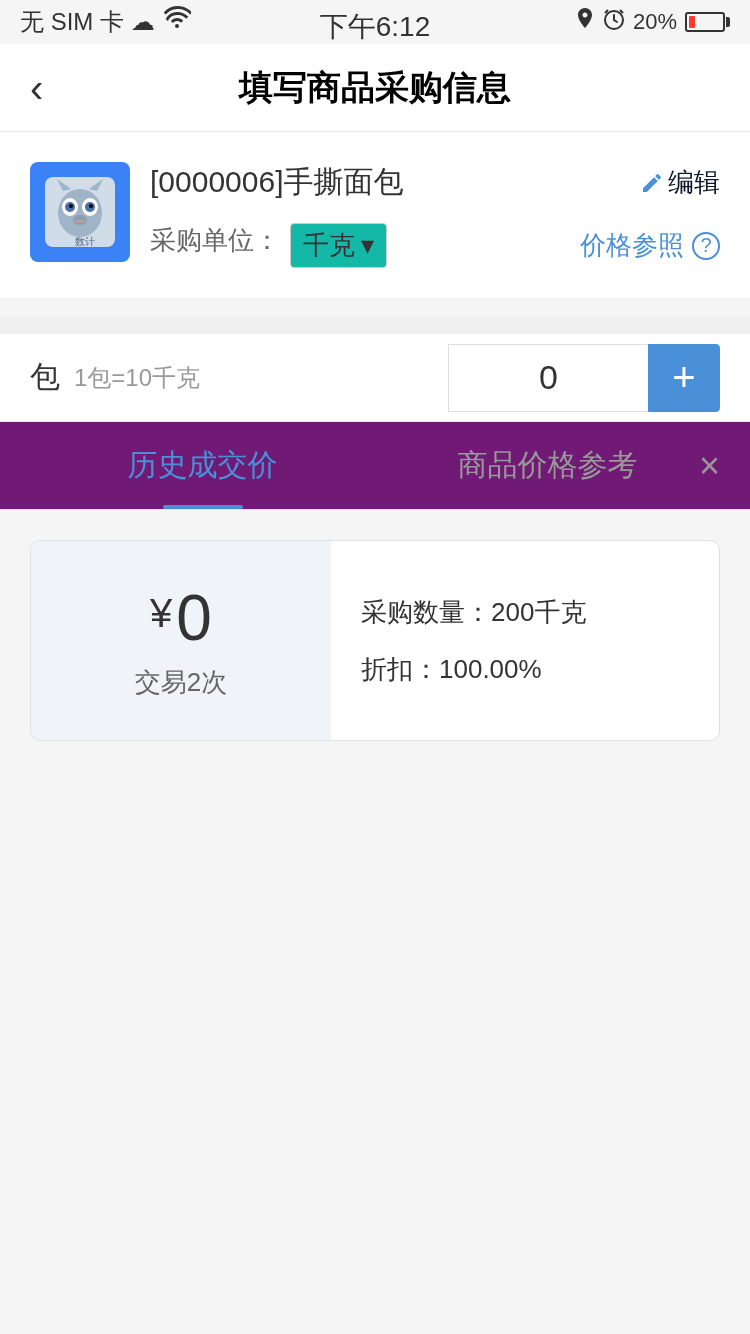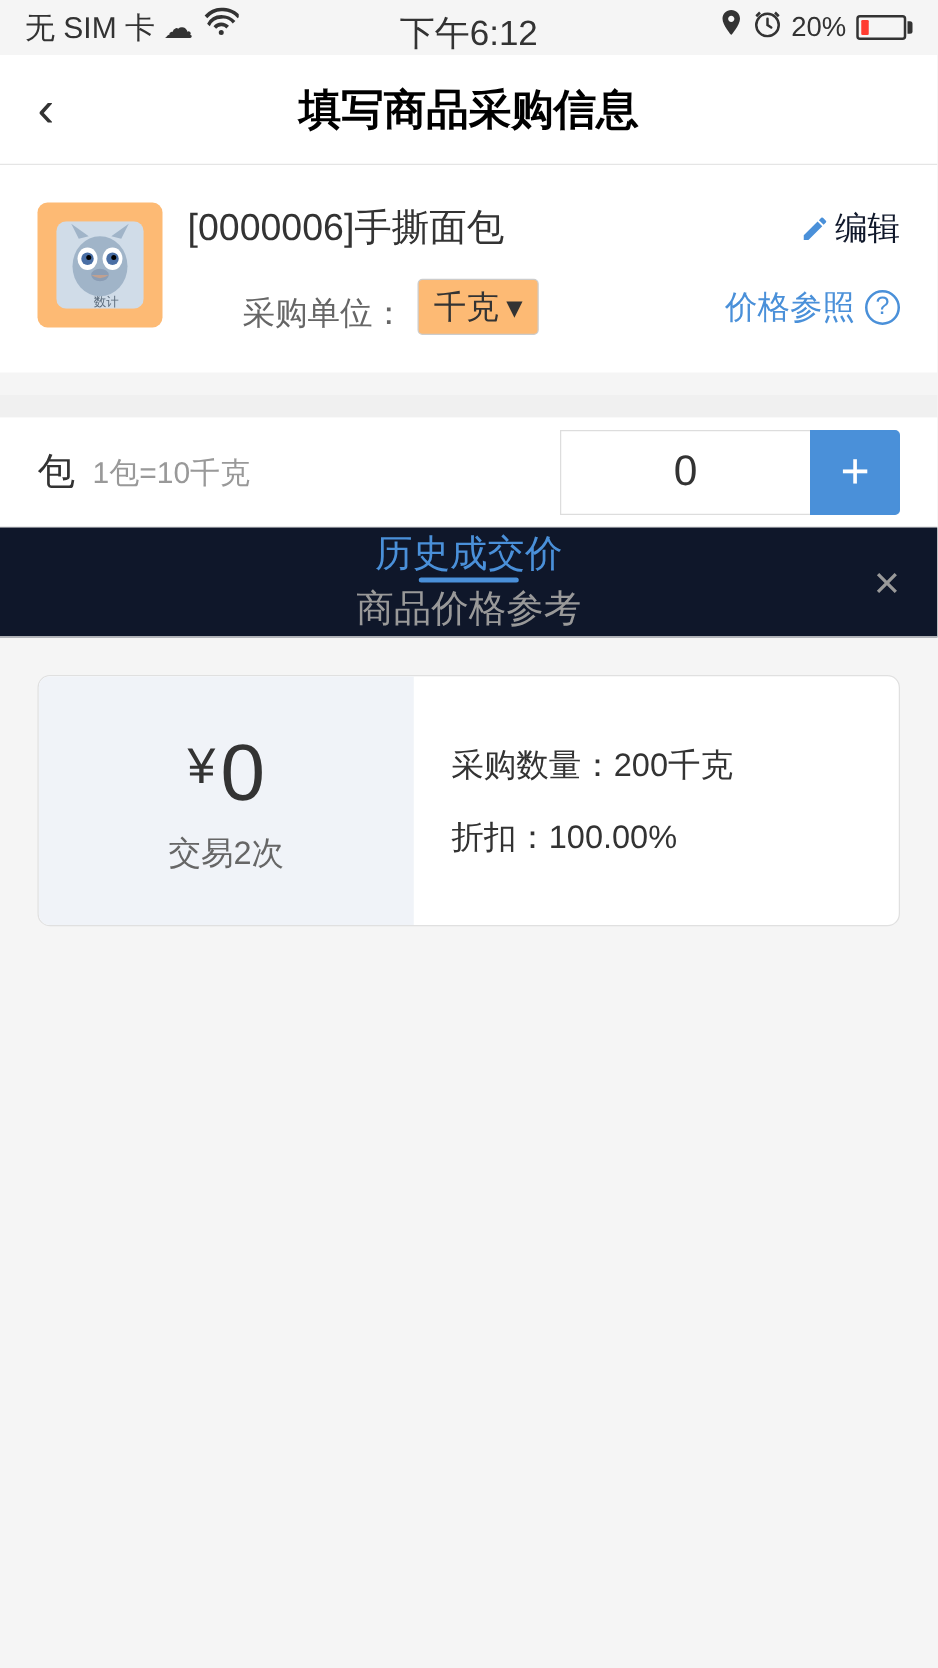--- a/index.html
+++ b/index.html
@@ -106,21 +106,21 @@
       margin-bottom: 18px;
     }
     .product-header {
       display: flex;
       align-items: flex-start;
       gap: 20px;
     }
     .product-thumb {
       width: 100px;
       height: 100px;
-      background: #fdba74;
+      background: #3b82f6;
       border-radius: 8px;
       display: flex;
       align-items: center;
       justify-content: center;
       flex-shrink: 0;
     }
     .owl-icon {
       width: 70px;
       height: 70px;
       position: relative;
@@ -158,21 +158,21 @@
       margin-right: 10px;
     }
     .unit-select {
       display: flex;
       align-items: center;
       border: 1px solid #ccc;
       border-radius: 4px;
       padding: 4px 12px;
       font-size: 26px;
       color: #333;
-      background: #fdba74;
+      background: #14b8a6;
       cursor: pointer;
     }
     .unit-select-text {
       margin-right: 6px;
     }
     .price-ref-btn {
       font-size: 26px;
       color: #4a90d9;
       display: flex;
       align-items: center;
@@ -237,28 +237,27 @@
 
     
     .section-divider {
       width: 750px;
       height: 18px;
       background: #f0f0f0;
     }
 
     
     .tabs-container {
-      background: #0f172a;
+      background: #701a75;
       display: flex;
       align-items: center;
       height: 88px;
       border-bottom: 1px solid #e5e5e5;
       padding: 0 30px;
       position: relative;
-      flex-direction: column;
     }
     .tab-item {
       flex: 1;
       display: flex;
       flex-direction: column;
       align-items: center;
       justify-content: center;
       height: 100%;
       cursor: pointer;
       position: relative;
@@ -413,21 +412,21 @@
       <div class="product-name-row">
         <span class="product-name">[0000006]手撕面包</span>
         <span class="edit-link">
           <svg width="24" height="24" viewBox="0 0 24 24">
               <path d="M3 17.25V21h3.75L17.81 9.94l-3.75-3.75L3 17.25zM20.71 7.04a1 1 0 0 0 0-1.41l-2.34-2.34a1 1 0 0 0-1.41 0l-1.83 1.83 3.75 3.75 1.83-1.83z" fill="#4a90d9"></path>
             </svg>
           <span>编辑</span>
         </span>
       </div>
       <div class="purchase-unit-row">
-        <div style="display:flex;align-items:flex-end;margin-left:44px;">
+        <div style="display:flex;align-items:flex-start;">
           <span class="purchase-unit-label">采购单位：</span>
           <div class="unit-select">
             <span class="unit-select-text">千克</span>
             <span>▾</span>
           </div>
         </div>
         <div class="price-ref-btn">
           <span>价格参照</span>
           <span style="width:28px;height:28px;border:2px solid #4a90d9;border-radius:50%;display:flex;align-items:center;justify-content:center;font-size:20px;color:#4a90d9;">?</span>
         </div>

